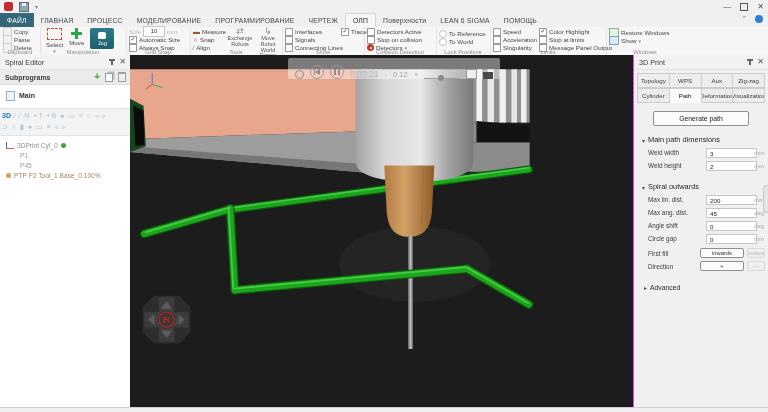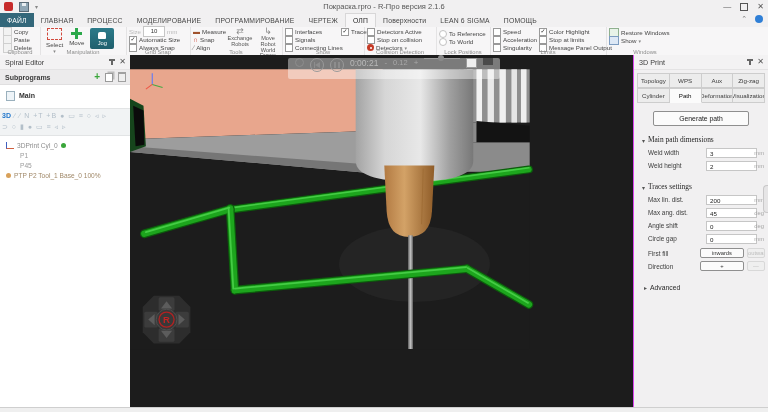--- a/index.html
+++ b/index.html
@@ -68,21 +68,21 @@
   .mode3d{color:#2277cc;font-weight:bold;font-size:7px;letter-spacing:0;margin-right:3px;}
   .tree{padding:4px 0 0 6px;border-left:0;}
   .trow{display:flex;align-items:center;gap:3px;font-size:6.6px;color:#8d8d8d;height:10px;white-space:nowrap;}
   .trow .spline{width:7px;height:6px;border-bottom:1px solid #d06040;border-left:1px solid #4060c0;flex:0 0 auto;}
   .gdot{width:5px;height:5px;border-radius:50%;background:#3aa63a;flex:0 0 auto;}
   .odot{width:5px;height:5px;border-radius:50%;background:#d8a15a;flex:0 0 auto;}
   .child{margin-left:14px;color:#9b9b9b;}
   .leafrow{color:#a08868;}
   
   #viewport{left:130px;top:55px;width:503px;height:352px;background:#1c1c1c;}
-  #playbar{left:288px;top:58px;width:212px;height:21px;background:rgba(255,255,255,.42);border-radius:2px;display:flex;align-items:flex-start;gap:6px;padding:0 7px;box-sizing:border-box;}
+  #playbar{left:288px;top:58px;width:212px;height:21px;background:rgba(255,255,255,.42);border-radius:2px;display:flex;align-items:flex-end;gap:6px;padding:0 7px;box-sizing:border-box;}
   .pb-circ{width:12px;height:12px;border:1px solid #9a9a9a;border-radius:50%;display:flex;align-items:center;justify-content:center;flex:0 0 auto;}
   .gear{width:7px;height:7px;border:1.5px solid #8d8d8d;border-radius:50%;flex:0 0 auto;}
   .skip{display:flex;align-items:center;}
   .skip .bar{width:1.5px;height:6px;background:#8d8d8d;}
   .skip .tri{width:0;height:0;border-top:3px solid transparent;border-bottom:3px solid transparent;border-right:5px solid #8d8d8d;}
   .pause{display:flex;gap:1.5px;}
   .pause i{display:block;width:1.8px;height:6px;background:#8d8d8d;}
   .pb-time{font-size:8.5px;color:#b9b9b9;flex:0 0 auto;}
   .pb-sign{font-size:8px;color:#a8a8a8;}
   .pb-speed{font-size:7.5px;color:#a8a8a8;}
@@ -90,21 +90,21 @@
   .slider .knob{position:absolute;left:14px;top:-3px;width:6px;height:6px;border-radius:50%;background:#8a8a8a;}
   .photo-ico{width:9px;height:8px;border:1px solid #9a9a9a;background:#eee;flex:0 0 auto;}
   .cam-ico{width:10px;height:7px;background:#4a4a4a;flex:0 0 auto;}
   
   #rightpanel{left:633px;top:55px;width:135px;height:352px;background:#f1f0f1;border-left:1px solid #d946ef;box-sizing:border-box;}
   .ptabs{display:flex;margin:3px 3px 0 3px;}
   .ptab{flex:1;height:13px;background:#ececec;border:1px solid #cdcdcd;border-left:none;font-size:6.2px;color:#3c3c3c;display:flex;align-items:center;justify-content:center;white-space:nowrap;overflow:hidden;}
   .ptab:first-child{border-left:1px solid #cdcdcd;}
   .ptab.active{background:#fbfbfb;border-bottom:1px solid #fbfbfb;color:#111;}
   .genbtn{display:block;margin:8px auto 0 auto;width:96px;height:15px;background:#fbfbfb;border:1px solid #8f8f8f;border-radius:2px;font-size:6.8px;color:#222;font-family:"Liberation Sans",sans-serif;}
-  .sect{display:flex;align-items:flex-end;gap:3px;font-size:7.4px;color:#1e1e1e;margin:9px 0 3px 8px;font-family:Liberation Serif, serif;}
+  .sect{display:flex;align-items:flex-end;gap:3px;font-size:7.4px;color:#1e1e1e;margin:9px 0 3px 8px;}
   .caret{font-size:6px;color:#555;}
   .frow{position:relative;height:13px;margin-left:14px;margin-right:4px;}
   .frow .flabel{position:absolute;left:0;top:2px;font-size:6.4px;color:#3c3c3c;white-space:nowrap;}
   .frow input{position:absolute;left:58px;top:1px;width:46px;height:8px;border:1px solid #c6c6c6;background:#fff;font-size:6.2px;color:#222;padding:0 0 0 3px;font-family:"Liberation Sans",sans-serif;}
   .frow .funit{position:absolute;right:0;top:2.5px;font-size:5.8px;color:#a5a5a5;}
   .btnrow{position:relative;height:13px;margin-left:14px;margin-right:4px;}
   .btnrow .flabel{position:absolute;left:0;top:2px;font-size:6.4px;color:#3c3c3c;}
   .pillbtn{position:absolute;top:0;height:10px;width:44px;border:1px solid #8f8f8f;background:#fbfbfb;border-radius:2px;font-size:5.8px;color:#333;font-family:"Liberation Sans",sans-serif;padding:0;}
   .pillbtn.off{border:1px solid #d8d8d8;background:#efefef;color:#bdbdbd;}
   .adv{display:flex;align-items:center;gap:3px;font-size:6.8px;color:#2a2a2a;margin:10px 0 0 10px;}
@@ -114,21 +114,20 @@
 </style>
 </head>
 <body>
 
 <div id="app">
 
   <div class="abs" id="titlebar">
     <div class="app-logo"></div>
     <div class="save-ico"></div>
     <div class="qat-caret">▾</div>
-    <div id="win-title">Покраска.rpro - R-Про версия 2.1.6</div>
     <div class="winbtns">
       <span>—</span>
       <span class="maxbox"></span>
       <span>✕</span>
     </div>
   </div>
 
   <div class="abs" id="tabrow">
     <div class="mtab file">ФАЙЛ</div>
     <div class="mtab">ГЛАВНАЯ</div>
@@ -535,21 +534,21 @@
       <span class="funit">mm</span>
     </div>
     <div class="frow">
       <span class="flabel">Weld height</span>
       <input value="2" style="">
       <span class="funit">mm</span>
     </div>
 
     <div class="sect">
       <span class="caret">▾</span>
-      <span>Traces settings</span>
+      <span>Spiral outwards</span>
     </div>
     <div class="frow">
       <span class="flabel">Max lin. dist.</span>
       <input value="200" style="">
       <span class="funit">mm</span>
     </div>
     <div class="frow">
       <span class="flabel">Max ang. dist.</span>
       <input value="45" style="">
       <span class="funit">deg</span>

